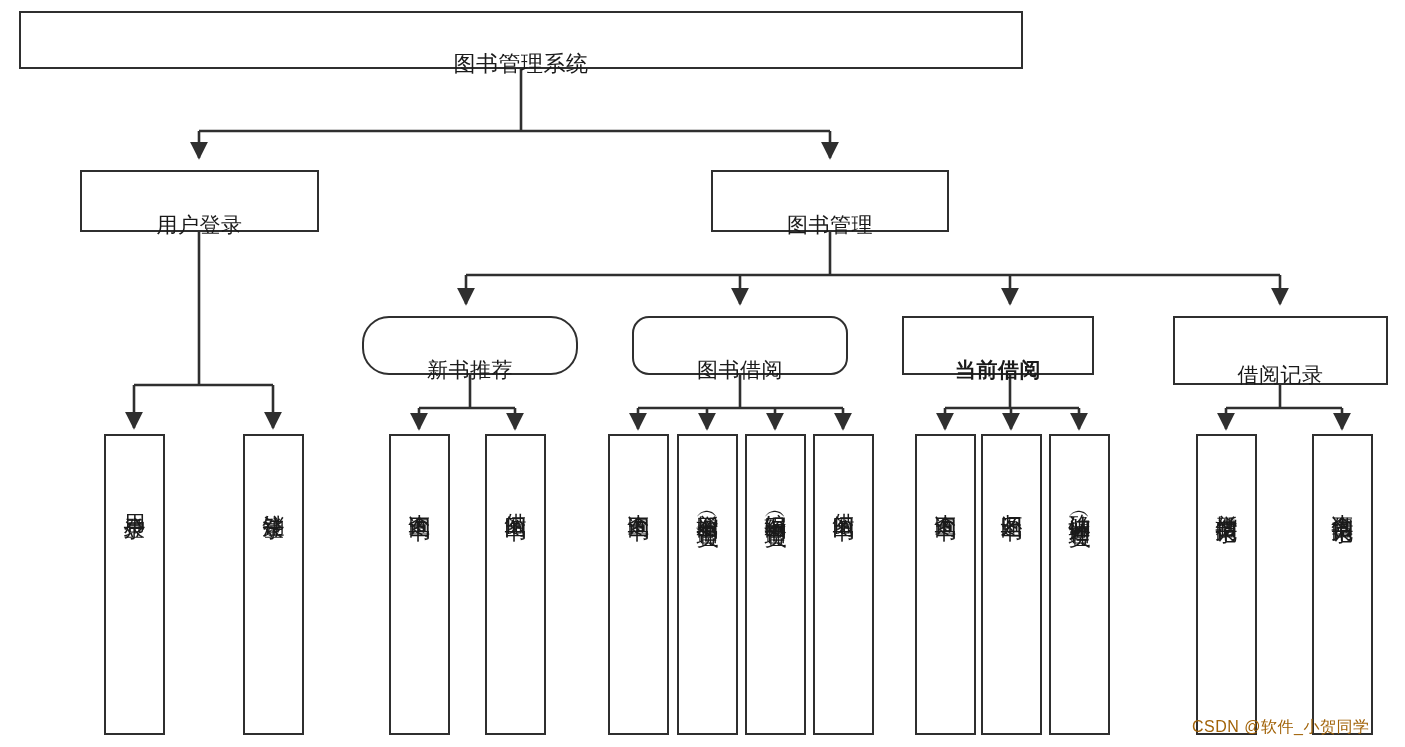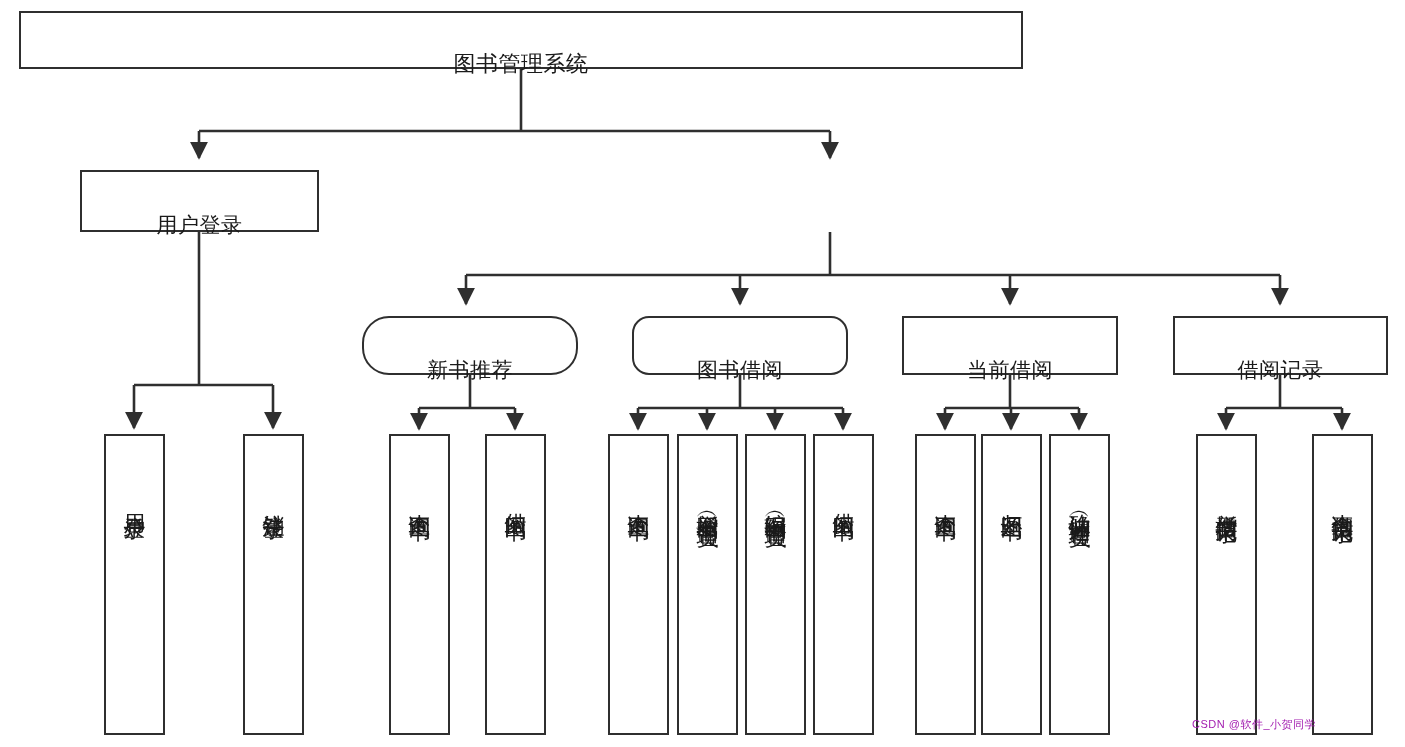--- a/index.html
+++ b/index.html
@@ -56,22 +56,22 @@
   }
   .v-node .label {
     writing-mode: vertical-rl;
     text-orientation: upright;
     font-size: 22px;
     letter-spacing: 2px;
     line-height: 1;
   }
   .watermark {
     position: absolute;
-    font-size: 11px;
-    color: #a21caf;
+    font-size: 16px;
+    color: #a16207;
     white-space: nowrap;
     letter-spacing: 0.5px;
   }
 </style>
 </head>
 <body>
 
 <div id="canvas">
 
   <svg class="edges" viewBox="0 0 1405 747" xmlns="http://www.w3.org/2000/svg">
@@ -125,34 +125,37 @@
   </svg>
 
   <div class="node h-node root" style="left:19px; top:11px; width:1004px; height:58px;">
     <span class="label">图书管理系统</span>
   </div>
 
   <div class="node h-node" style="left:80px; top:170px; width:239px; height:62px;">
     <span class="label">用户登录</span>
   </div>
 
+  <div class="node h-node" style="left:711px; top:170px; width:238px; height:62px;">
+    <span class="label">图书管理</span>
+  </div>
 
   <div class="node h-node" style="left:362px; top:316px; width:216px; height:59px;border-radius:27px;">
     <span class="label">新书推荐</span>
   </div>
 
   <div class="node h-node" style="left:632px; top:316px; width:216px; height:59px;border-radius:17px;">
     <span class="label">图书借阅</span>
   </div>
 
-  <div class="node h-node" style="left:902px; top:316px; width:216px; height:59px;">
+  <div class="node h-node" style="left:902px; top:316px; width:192px; height:59px;font-weight:bold;">
     <span class="label">当前借阅</span>
   </div>
 
-  <div class="node h-node" style="left:1173px; top:316px; width:215px; height:59px;">
+  <div class="node h-node" style="left:1173px; top:316px; width:215px; height:69px;">
     <span class="label">借阅记录</span>
   </div>
 
   <div class="node v-node" style="left:104px; top:434px; width:61px; height:301px;">
     <span class="label">用户登录</span>
   </div>
 
   <div class="node v-node" style="left:243px; top:434px; width:61px; height:301px;">
     <span class="label">注销登录</span>
   </div>

